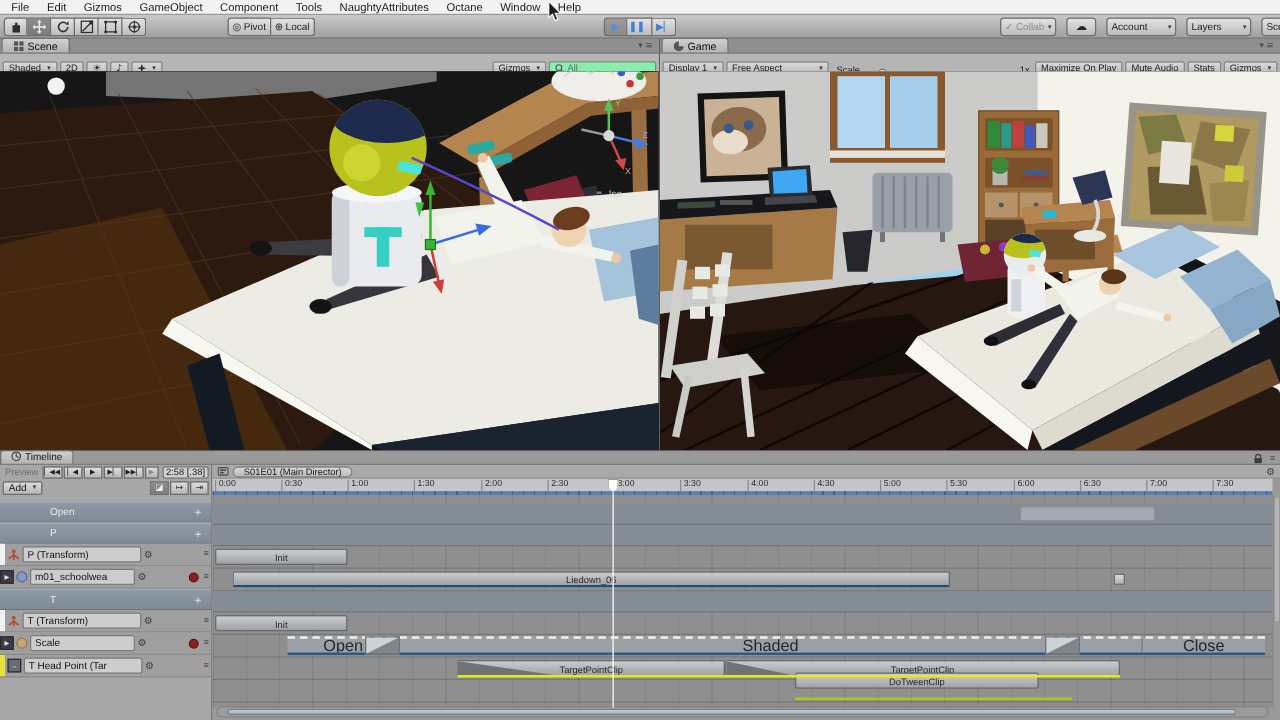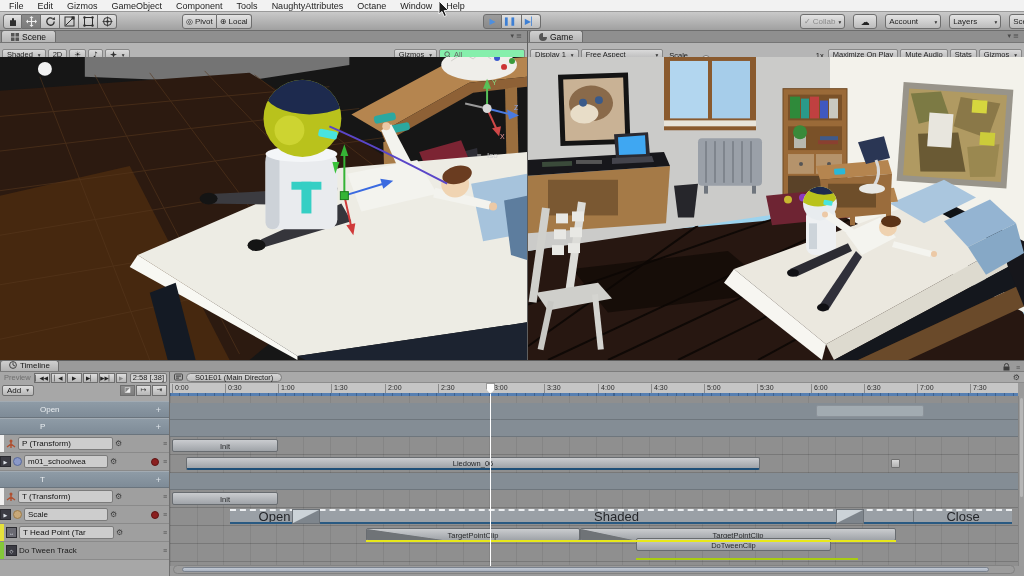--- a/index.html
+++ b/index.html
@@ -638,26 +638,20 @@
     </div>
     <div class="trow" style="top:152px">
       <div class="stripe" style="background:#e6e23c"></div>
       <div class="iconbox" style="background:#6a6a72">↔</div>
       <div class="tpill">
           <span>T Head Point (Tar</span>
         </div>
       <span class="gear uni">⚙</span>
       <span class="tmenu pushed">≡</span>
     </div>
-    <div class="trow" style="top:170px">
-      <div class="stripe" style="background:#84c83a"></div>
-      <div class="iconbox">◇</div>
-      <span style="font-size:8px;color:#1a1a1a">Do Tween Track</span>
-      <span class="tmenu pushed">≡</span>
-    </div>
   </div>
 
   <div class="tl-right">
     <div class="bcrow">
       <svg width="9" height="8" viewBox="0 0 9 8">
           <rect x="0.5" y="1" width="8" height="6" rx="1" fill="none" stroke="#4a4a4a"></rect>
           <rect x="2" y="2.5" width="5" height="1.2" fill="#4a4a4a"></rect>
           <rect x="2" y="4.5" width="3" height="1.2" fill="#4a4a4a"></rect>
         </svg>
       <div class="bcpill">

